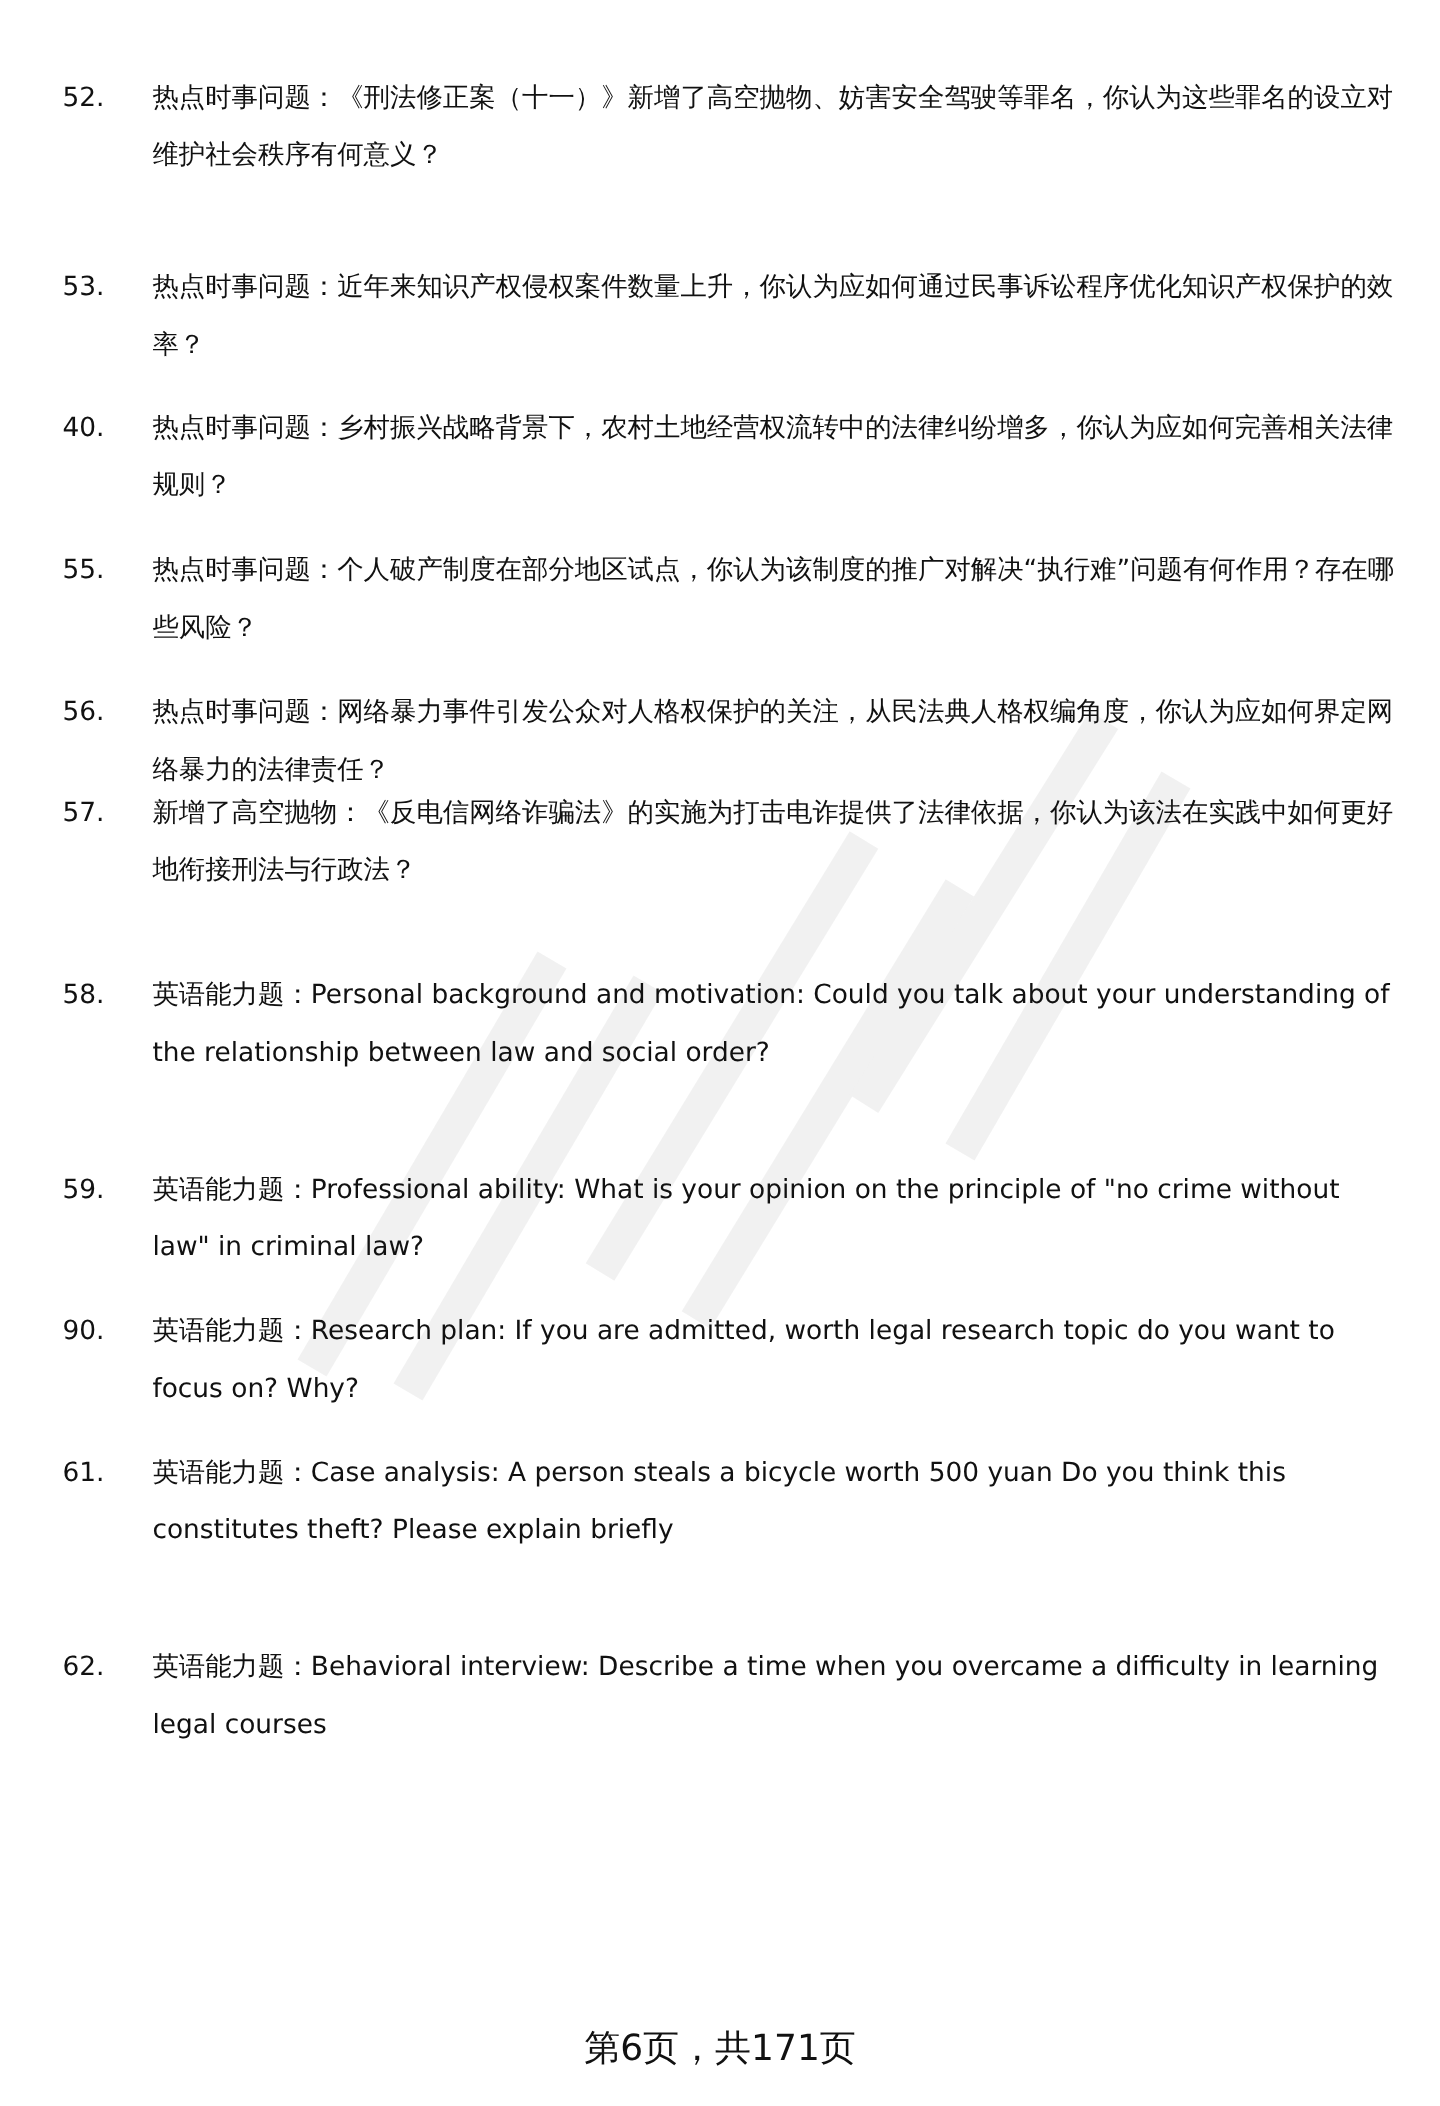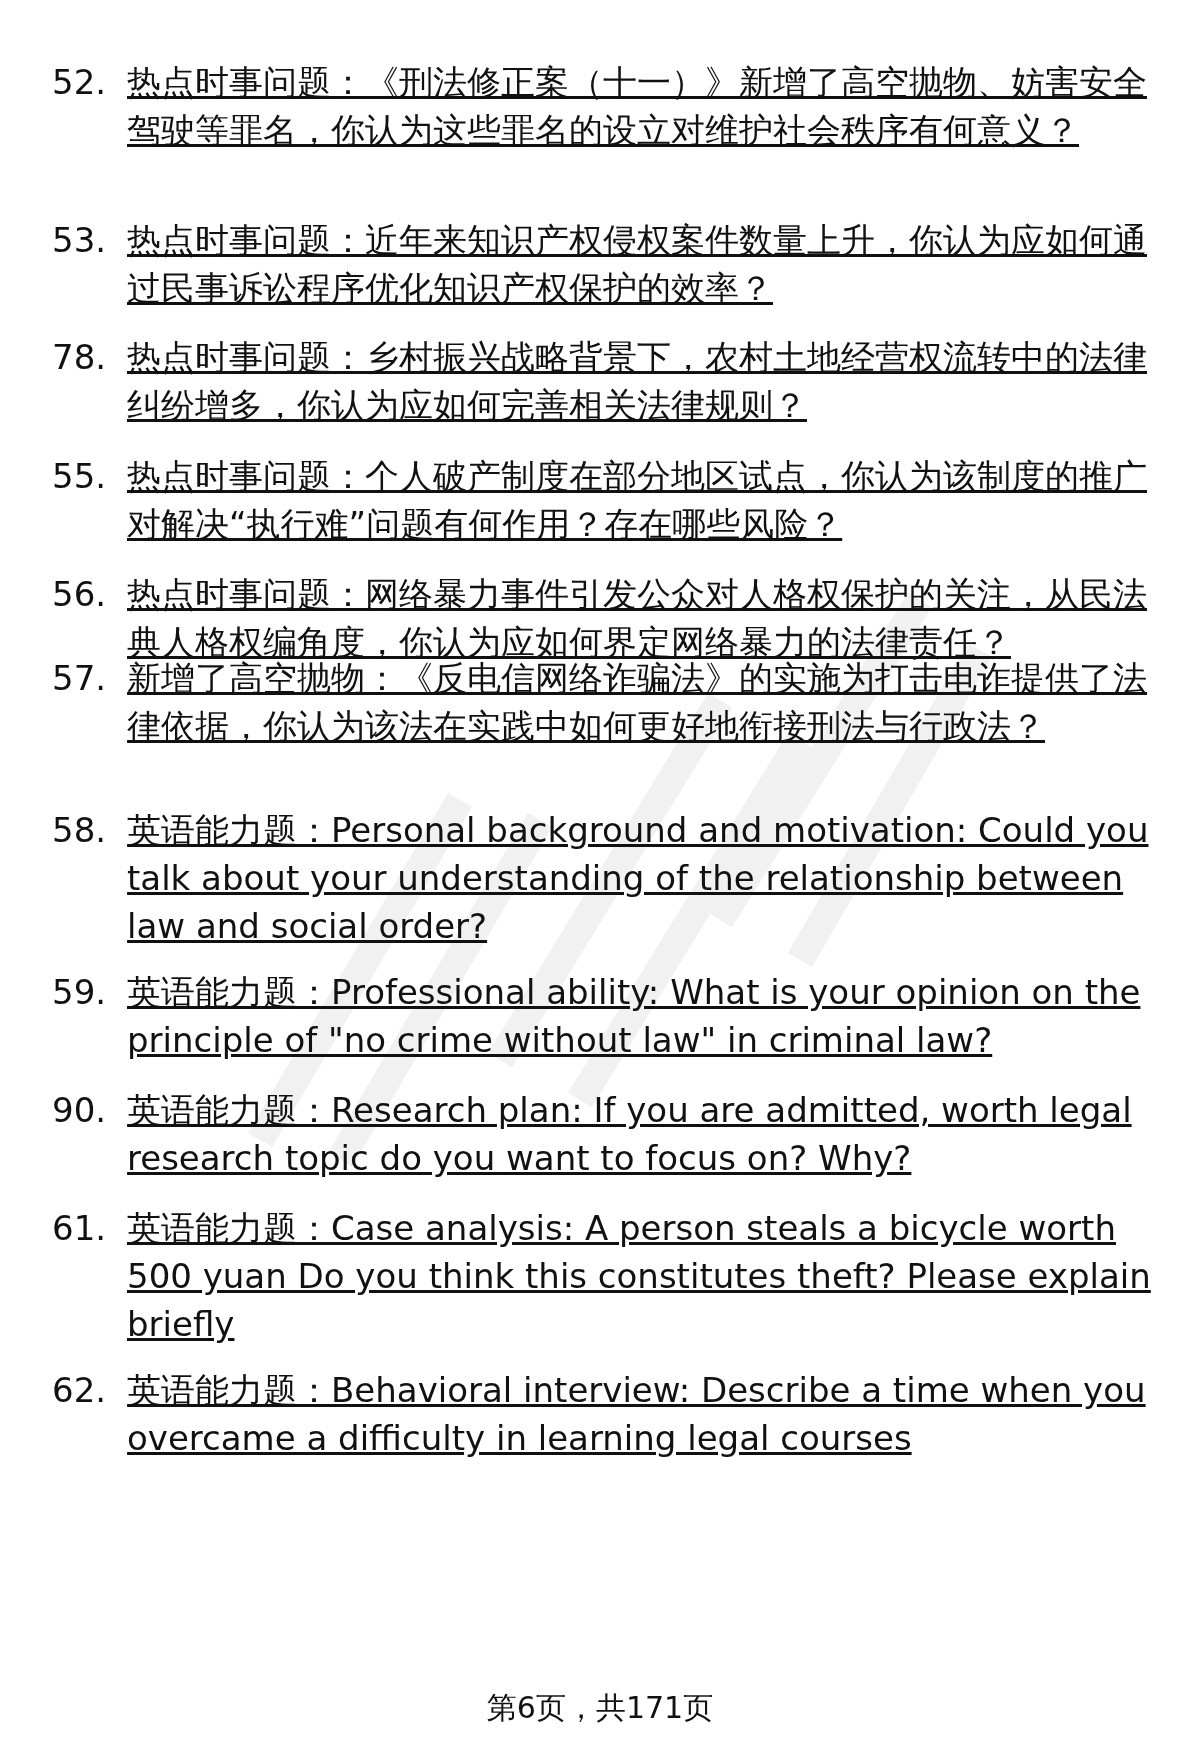--- a/index.html
+++ b/index.html
@@ -1,23 +1,23 @@
 <!DOCTYPE html>
 <html><head>
 <meta charset="utf-8">
 <style>
   html, body { margin: 0; padding: 0; background: #ffffff; }
   body { width: 1200px; height: 1755px; position: relative; overflow: hidden;
          font-family: "DejaVu Sans", "Liberation Sans", sans-serif; color: #111111; }
   .watermark { position: absolute; left: 200px; top: 500px; width: 800px; height: 700px;
                pointer-events: none; }
   .list { position: absolute; left: 0; top: 0; width: 1200px; }
-  .q { position: absolute; left: 52px; width: 1110px; font-size: 34px; line-height: 48px; }
+  .q { position: absolute; left: 52px; width: 1110px; font-size: 22px; line-height: 48px; }
   .q .num { position: absolute; left: 0; top: 0; width: 75px; }
-  .q .txt { display: block; margin-left: 75px; text-decoration: underline; }
+  .q .txt { display: block; margin-left: 75px; }
   .footer { position: absolute; left: 0; width: 1200px; top: 1688px; text-align: center;
             font-size: 30px; line-height: 40px; }
 </style>
 </head>
 <body>
 
 <svg class="watermark" viewBox="0 0 800 700">
   <g fill="none" stroke="#ececec" stroke-width="28" opacity="0.7">
     <path d="M60 640 L260 300"></path>
       <path d="M140 660 L340 320"></path>
@@ -31,21 +31,21 @@
 <div class="list">
   <div class="q" style="top:58px">
     <span class="num">52.</span>
     <span class="txt">热点时事问题：《刑法修正案（十一）》新增了高空抛物、妨害安全驾驶等罪名，你认为这些罪名的设立对维护社会秩序有何意义？</span>
   </div>
   <div class="q" style="top:216px">
     <span class="num">53.</span>
     <span class="txt">热点时事问题：近年来知识产权侵权案件数量上升，你认为应如何通过民事诉讼程序优化知识产权保护的效率？</span>
   </div>
   <div class="q" style="top:333px">
-    <span class="num">78.</span>
+    <span class="num">40.</span>
     <span class="txt">热点时事问题：乡村振兴战略背景下，农村土地经营权流转中的法律纠纷增多，你认为应如何完善相关法律规则？</span>
   </div>
   <div class="q" style="top:452px">
     <span class="num">55.</span>
     <span class="txt">热点时事问题：个人破产制度在部分地区试点，你认为该制度的推广对解决“执行难”问题有何作用？存在哪些风险？</span>
   </div>
   <div class="q" style="top:570px">
     <span class="num">56.</span>
     <span class="txt">热点时事问题：网络暴力事件引发公众对人格权保护的关注，从民法典人格权编角度，你认为应如何界定网络暴力的法律责任？</span>
   </div>

